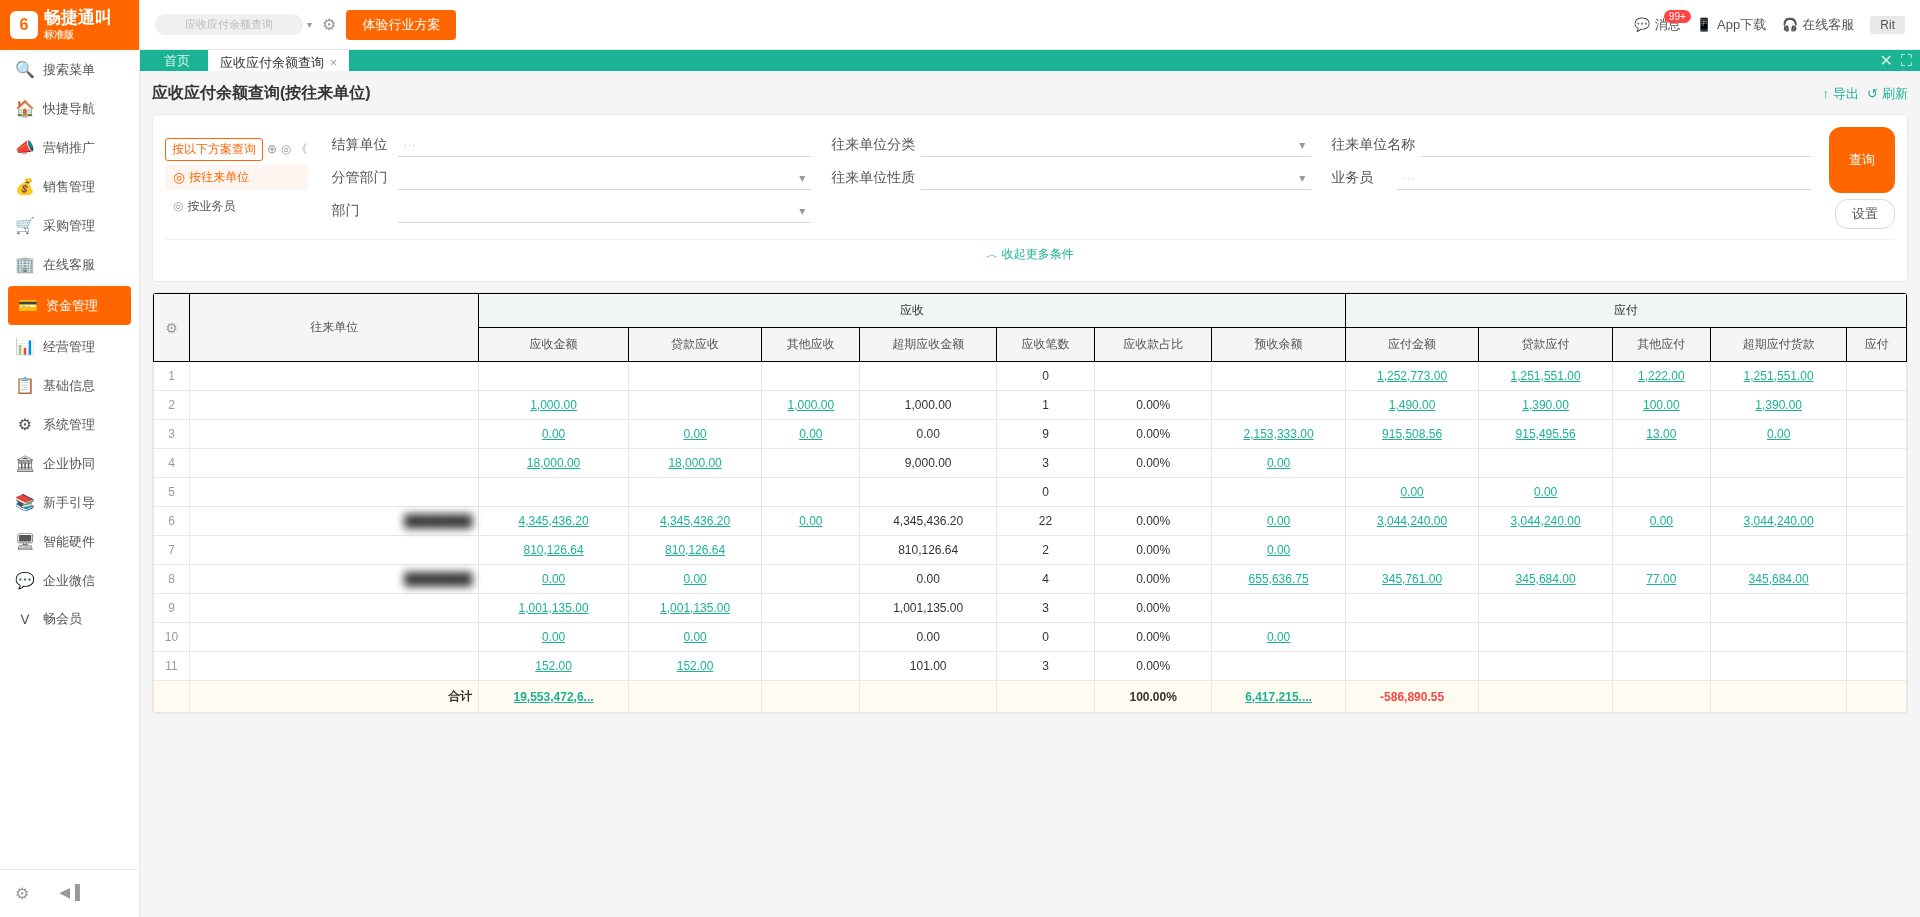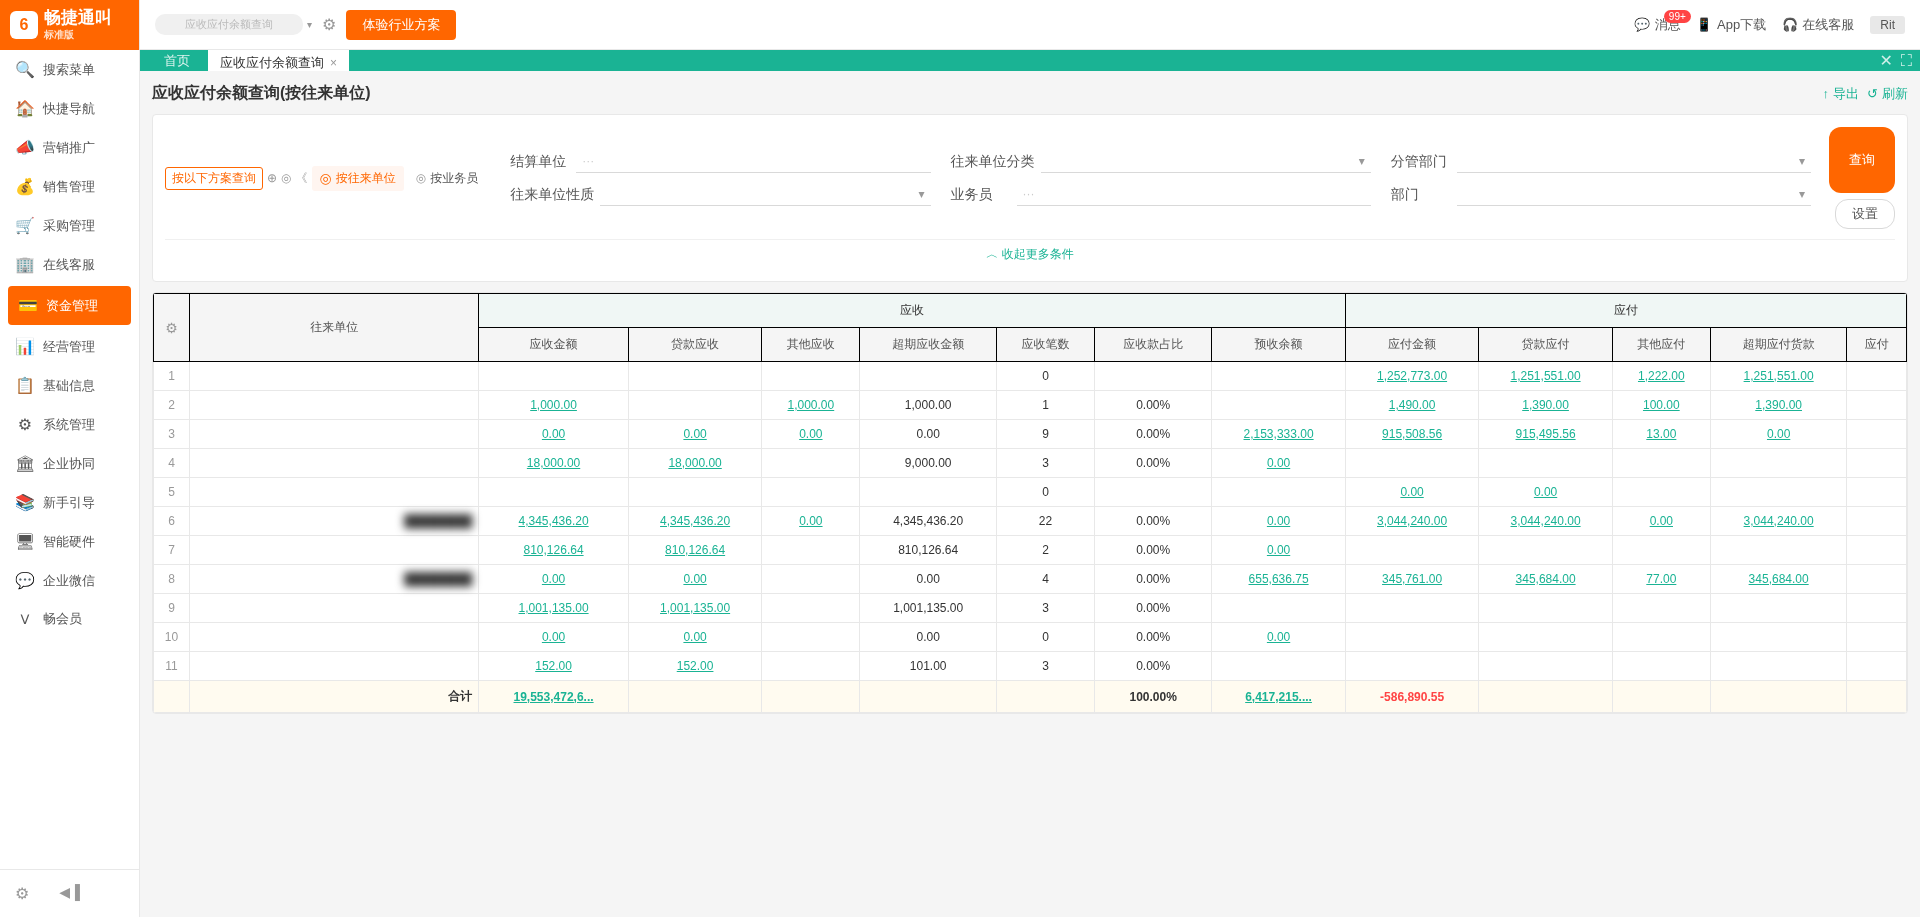--- a/index.html
+++ b/index.html
@@ -243,21 +243,21 @@
         <div class="action-btn">
           <span>↺</span>
           <span>刷新</span>
         </div>
       </div>
     </div>
 
     <div class="filter-area">
       <div class="filter-row">
 
-        <div style="display:flex; flex-direction:row; gap:4px; min-width:140px;">
+        <div style="display:flex; flex-direction:column; gap:4px; min-width:140px;">
           <div style="display:flex; align-items:center; gap:4px;">
             <span style="color:#ff6600; font-size:12px; border:1px solid #ff6600; padding:2px 6px; border-radius:3px;">按以下方案查询</span>
             <span style="color:#999; cursor:pointer;">⊕</span>
             <span style="color:#999; cursor:pointer;">◎</span>
             <span style="color:#999; cursor:pointer;">《</span>
           </div>
           <div class="scheme-item">
             <span style="color:#ff6600; font-size:14px;">◎</span>
             <span>按往来单位</span>
           </div>
@@ -272,20 +272,24 @@
           <div class="filter-field">
             <span class="filter-label">结算单位</span>
             <div style="flex:1; border-bottom:1px solid #d9d9d9; padding:4px 6px; color:#ccc; font-size:12px;">···</div>
           </div>
           <div class="filter-field">
             <span class="filter-label">往来单位分类</span>
             <div style="flex:1; border-bottom:1px solid #d9d9d9; padding:4px 6px; display:flex; justify-content:space-between;">
               <span></span>
                 <span style="color:#999;">▾</span>
             </div>
+          </div>
+          <div class="filter-field">
+            <span class="filter-label">往来单位名称</span>
+            <input class="filter-input" type="text" value="" style="">
           </div>
 
           <div class="filter-field">
             <span class="filter-label">分管部门</span>
             <div style="flex:1; border-bottom:1px solid #d9d9d9; padding:4px 6px; display:flex; justify-content:space-between;">
               <span></span>
                 <span style="color:#999;">▾</span>
             </div>
           </div>
           <div class="filter-field">

